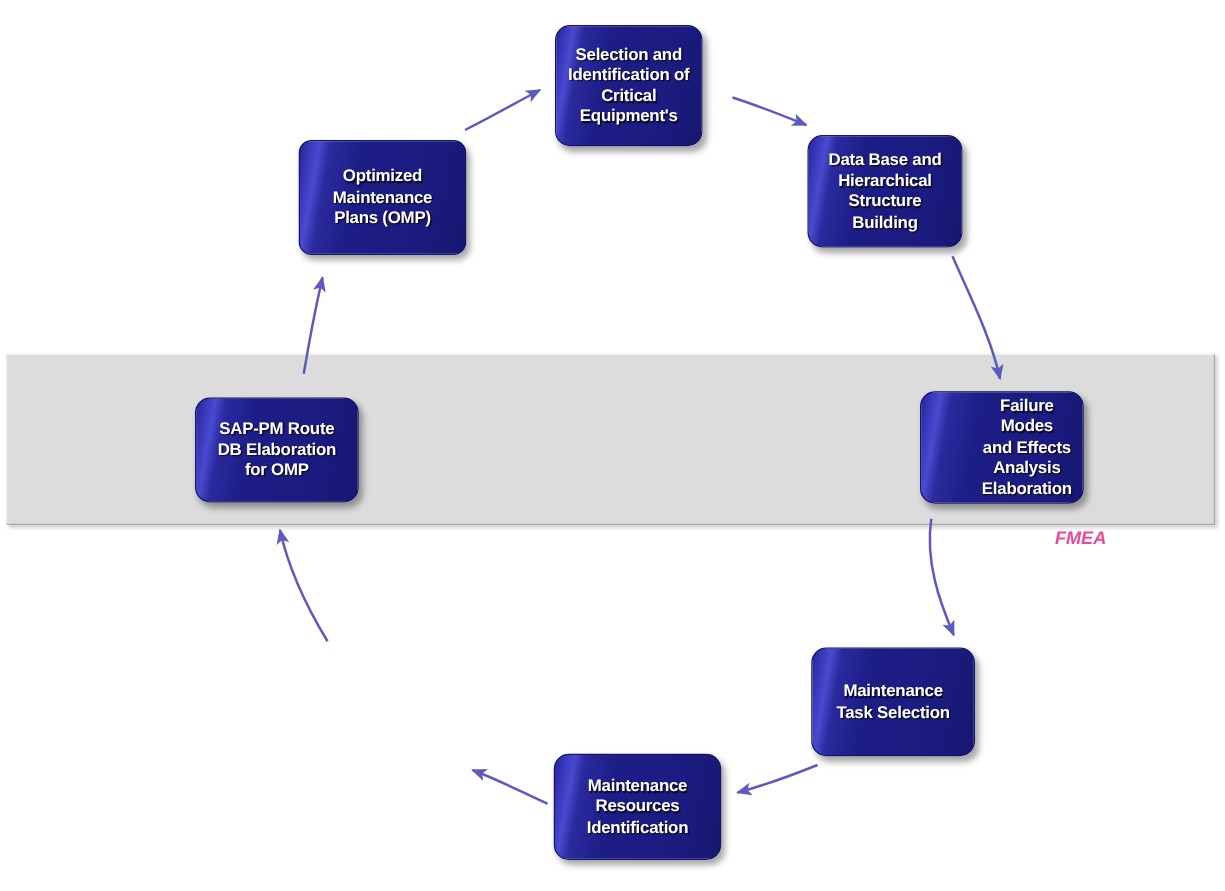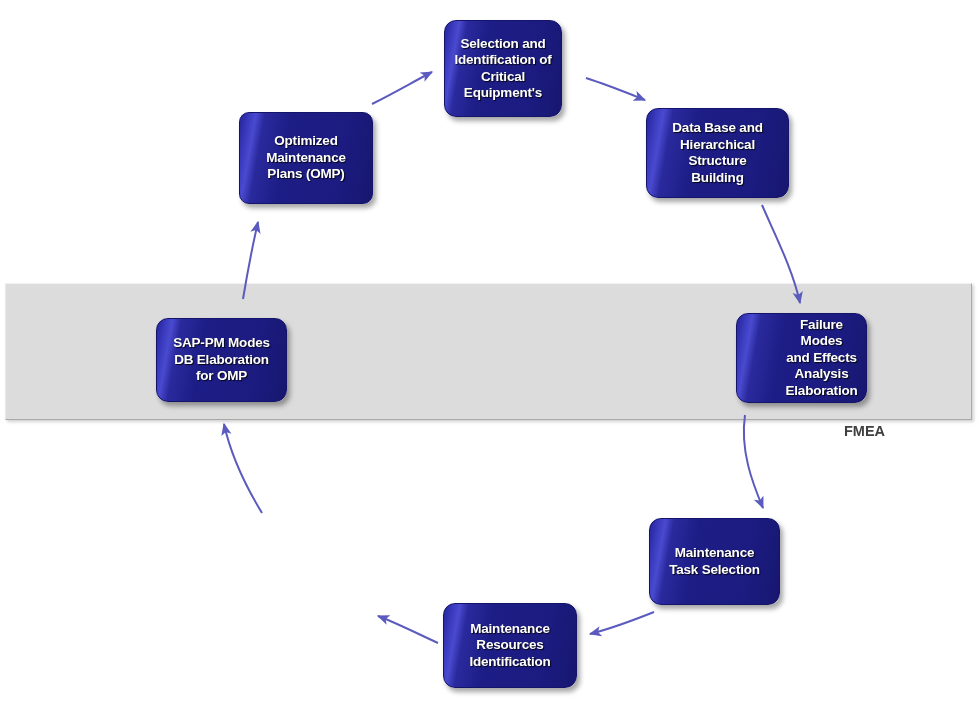--- a/index.html
+++ b/index.html
@@ -69,38 +69,39 @@
     font-weight: bold;
     font-size: 13.5px;
     line-height: 16.5px;
     letter-spacing: -0.2px;
     text-shadow: 1px 1px 1px rgba(0,0,0,0.85);
     padding: 0 6px;
     white-space: pre-line;
   }
   
   #node-selection       { left: 444px; top: 20px;  width: 118px; height: 97px; }
-  #node-database        { left: 646px; top: 108px; width: 143px; height: 90px; }
+  #node-database        { left: 646px; top: 108px; width: 124px; height: 90px; }
   #node-fmea            { left: 736px; top: 313px; width: 131px; height: 90px; padding-left: 40px; }
   #node-task-selection  { left: 649px; top: 518px; width: 131px; height: 87px; }
   #node-resources       { left: 443px; top: 603px; width: 134px; height: 85px; }
   #node-route-sheets    { left: 239px; top: 520px; width: 134px; height: 84px; }
   #node-sap             { left: 156px; top: 318px; width: 131px; height: 84px; }
   #node-omp             { left: 239px; top: 112px; width: 134px; height: 92px; border-radius: 10px; }
 
   
   #fmea-note {
     position: absolute;
     left: 762px;
     top: 422px;
     width: 205px;
     z-index: 3;
     text-align: center;
-    color: #404040;
+    color: #ec4899;
     font-family: "Liberation Sans", sans-serif;
+    font-style: italic;
     font-size: 14.5px;
     line-height: 19px;
   }
   #fmea-note .title { font-weight: bold; display: block; }
   #fmea-note .sub   { display: block; white-space: pre-line; }
 </style>
 </head>
 <body>
 
 <div id="canvas">
@@ -152,21 +153,21 @@
   </div>
 
   <div class="node" id="node-resources">
     <span class="lbl">Maintenance
 Resources
 Identification</span>
   </div>
 
 
   <div class="node" id="node-sap">
-    <span class="lbl">SAP-PM Modes
+    <span class="lbl">SAP-PM Route
 DB Elaboration
 for OMP</span>
   </div>
 
   <div class="node" id="node-omp">
     <span class="lbl">Optimized
 Maintenance
 Plans (OMP)</span>
   </div>
 

